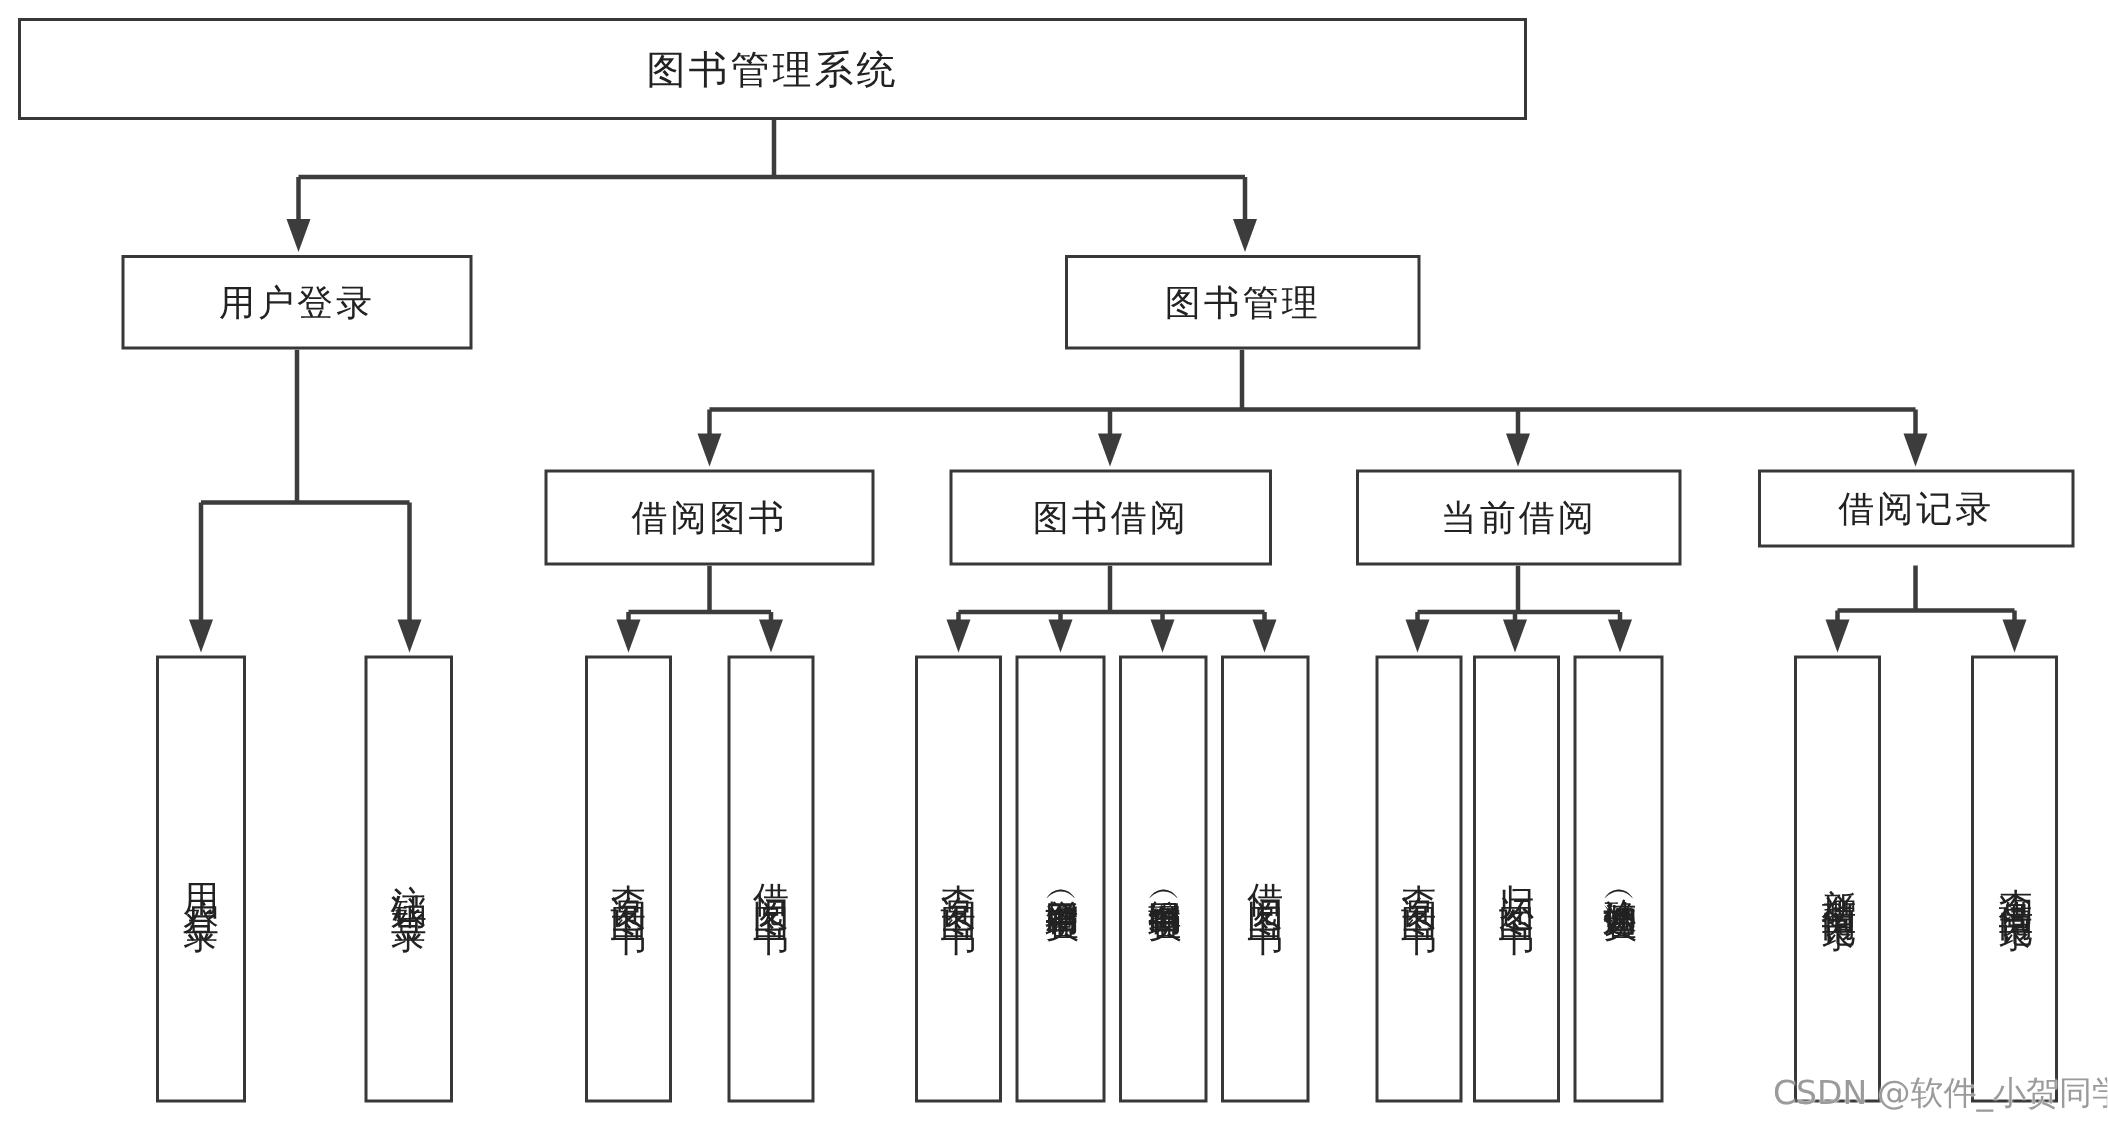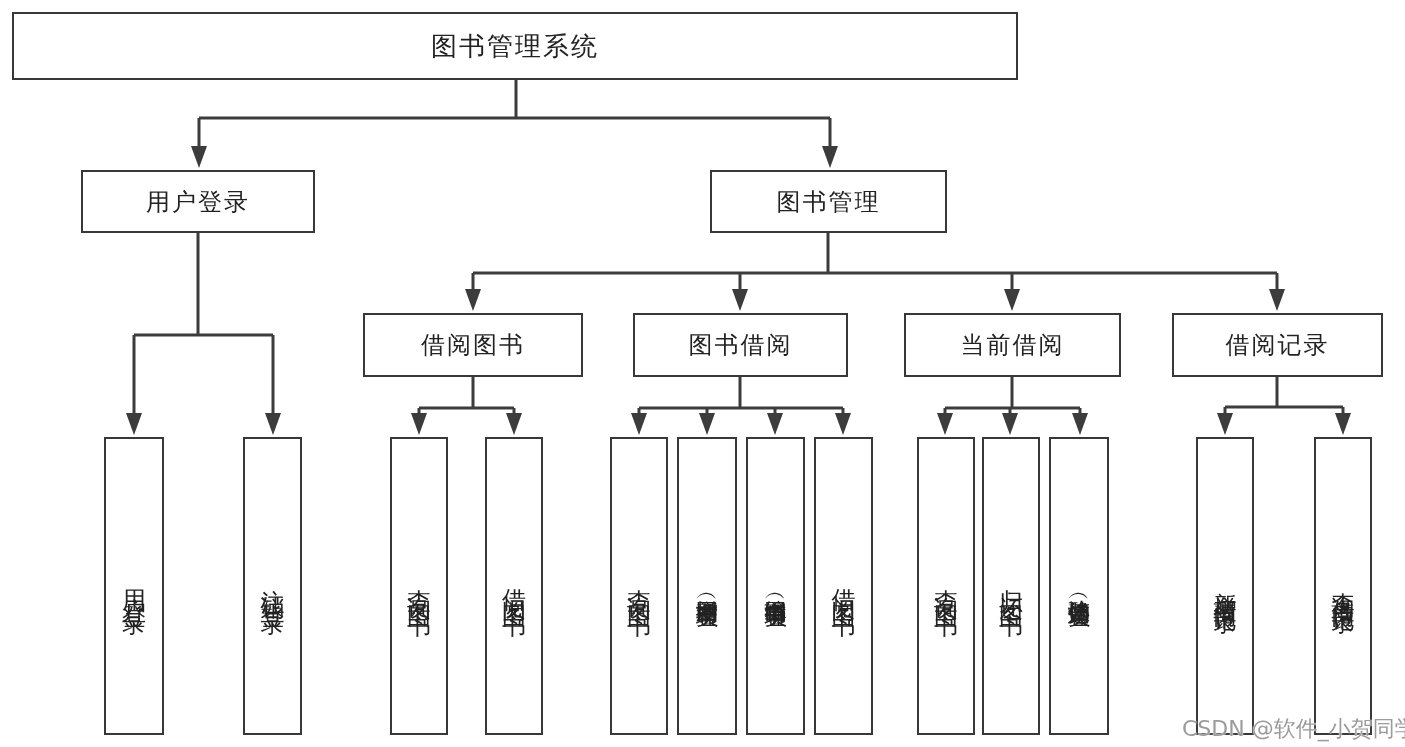--- a/index.html
+++ b/index.html
@@ -94,21 +94,21 @@
 
   <div class="box lvl-box" style="left:363px;top:313px;width:220px;height:64px;">
     <span>借阅图书</span>
   </div>
   <div class="box lvl-box" style="left:904px;top:313px;width:217px;height:64px;">
     <span>当前借阅</span>
   </div>
   <div class="box lvl-box" style="left:633px;top:313px;width:215px;height:64px;">
     <span>图书借阅</span>
   </div>
-  <div class="box lvl-box" style="left:1172px;top:313px;width:211px;height:64px;">
+  <div class="box lvl-box" style="left:1172px;top:313px;width:211px;height:52px;">
     <span>借阅记录</span>
   </div>
 
   <div class="box leaf" style="left:104px;width:60px;">
     <span>用户登录</span>
   </div>
   <div class="box leaf" style="left:243px;width:59px;">
     <span>注销登录</span>
   </div>
 

